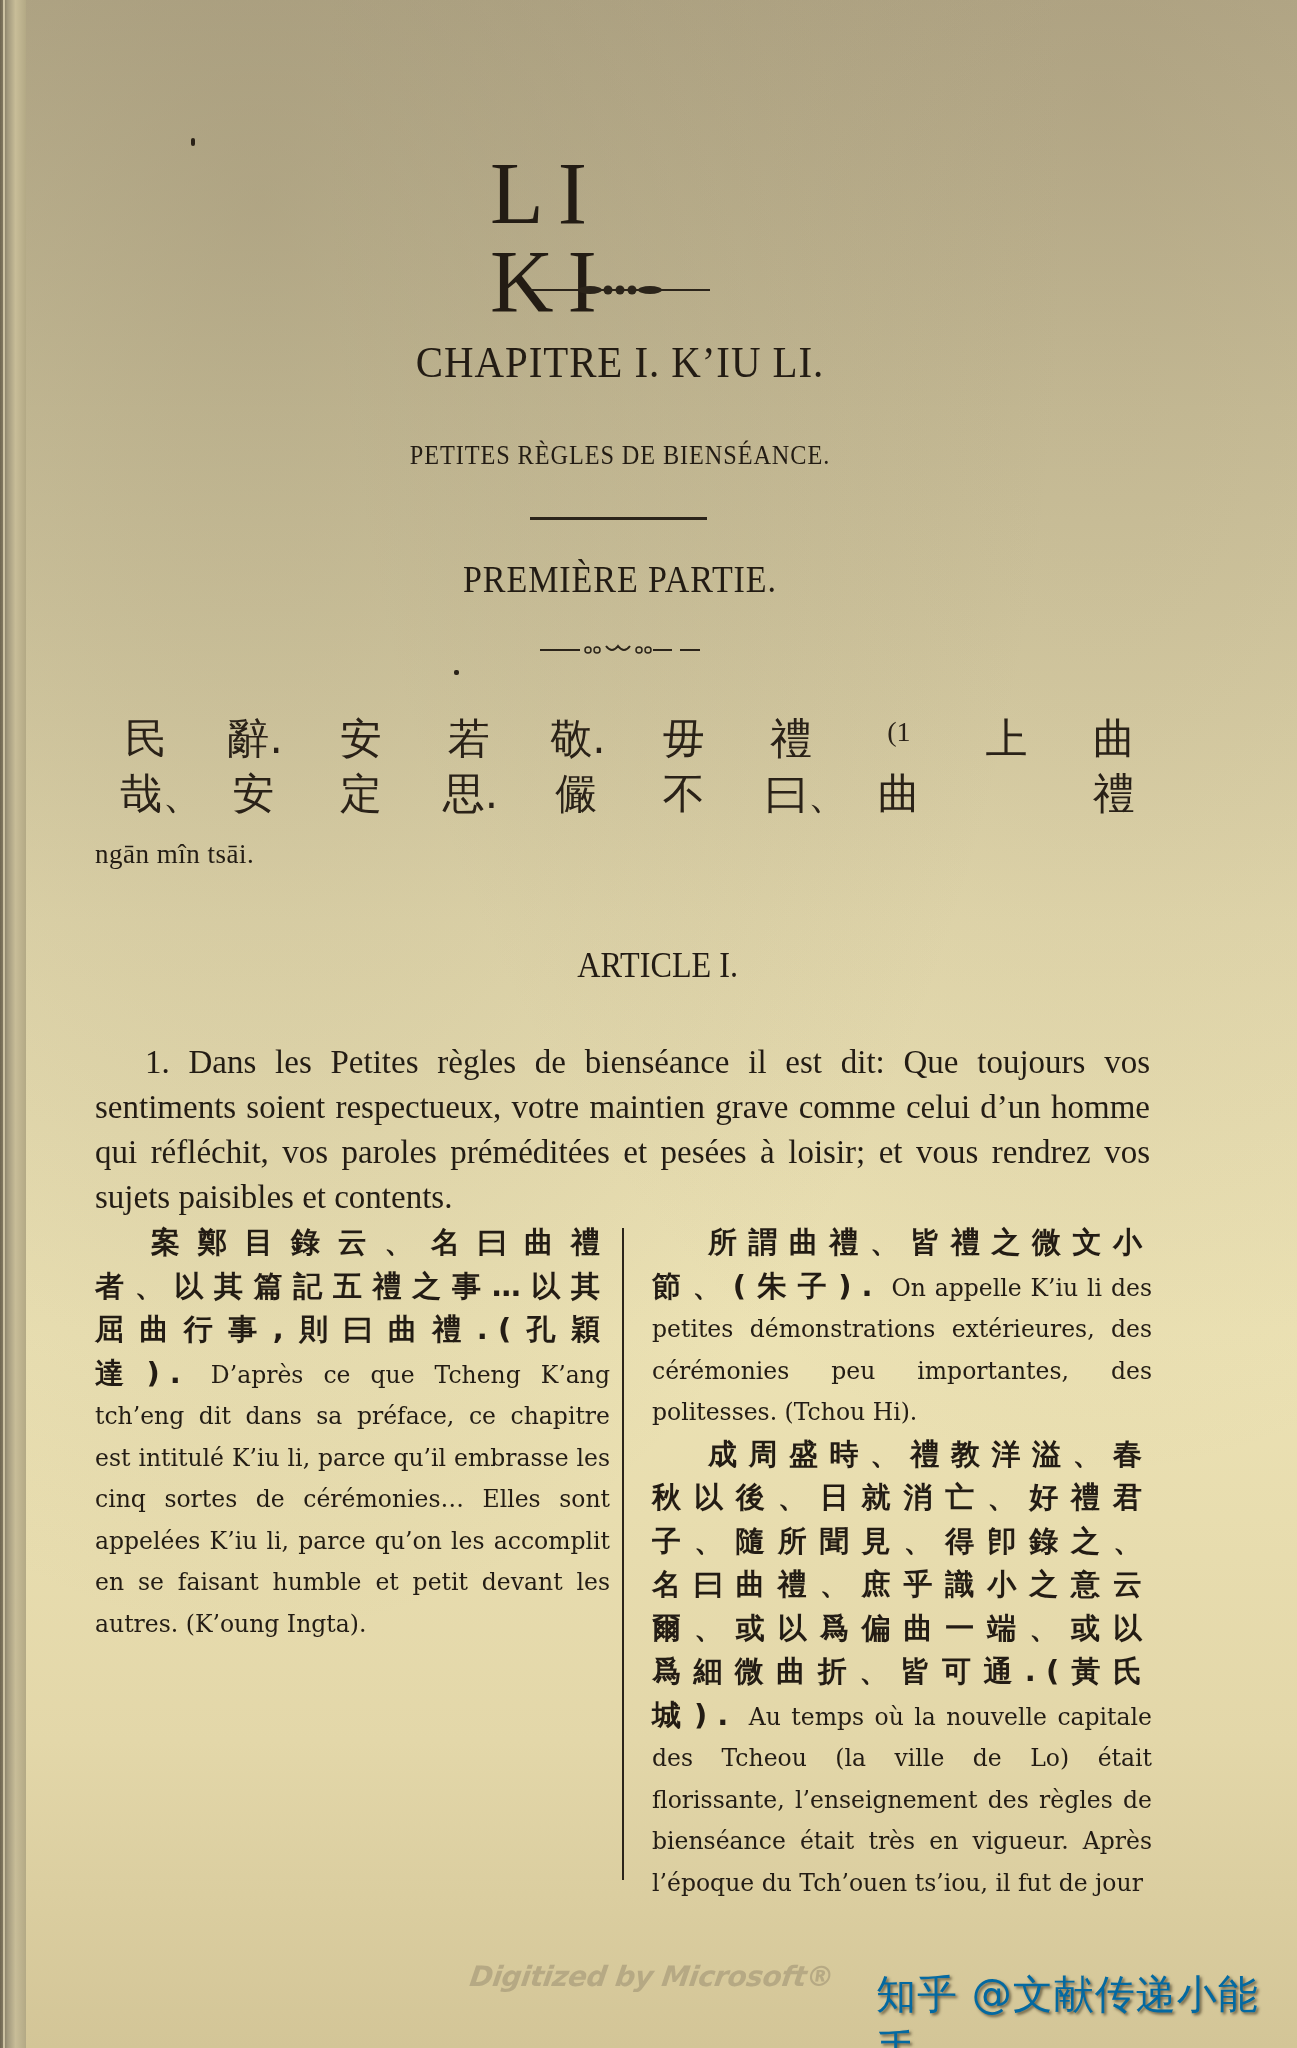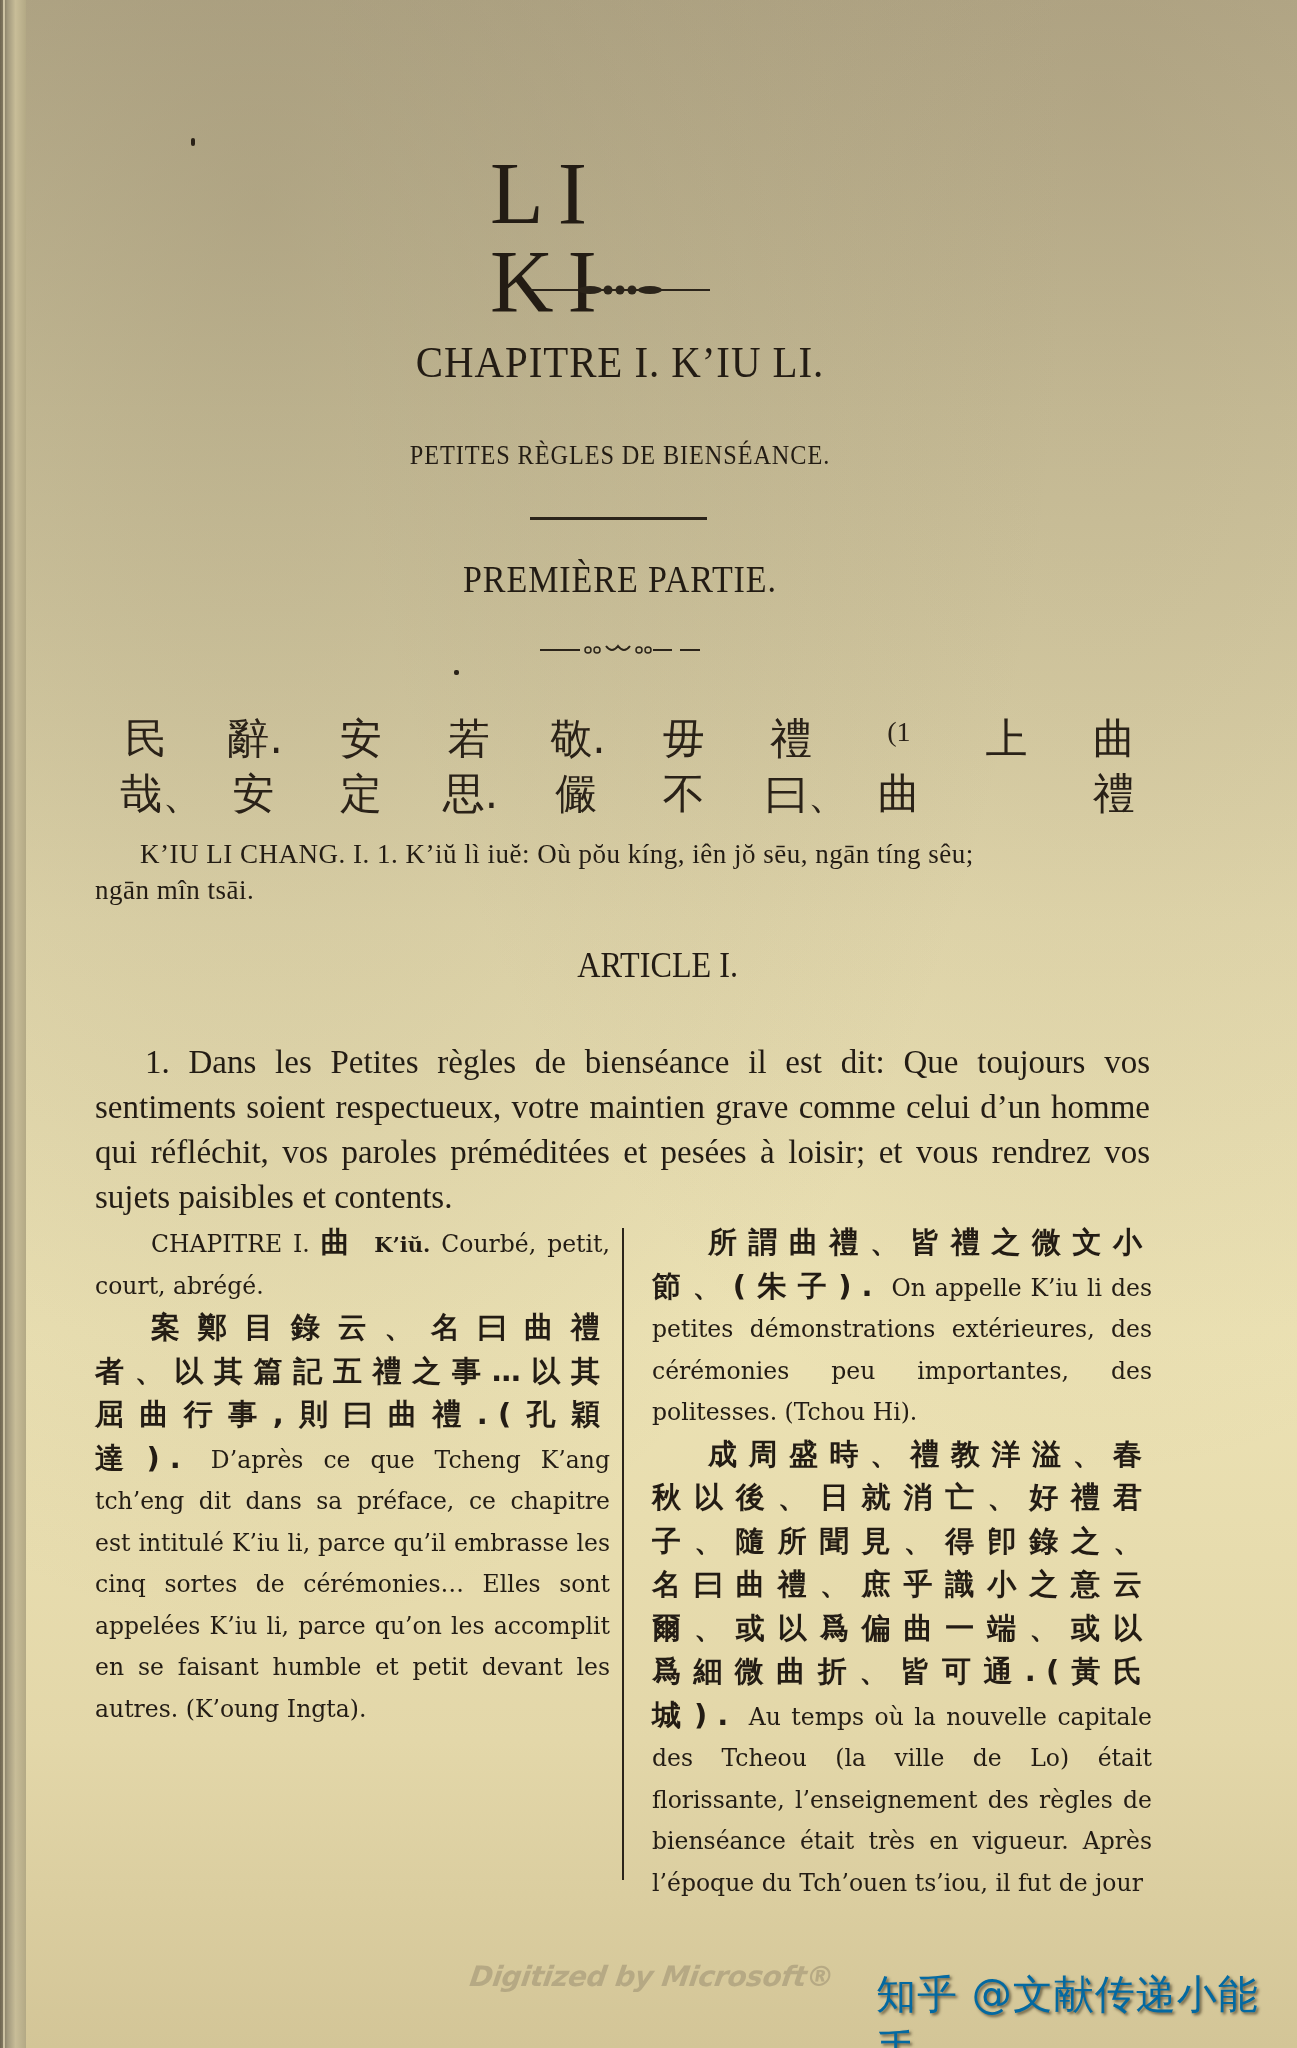--- a/index.html
+++ b/index.html
@@ -107,37 +107,30 @@
   <span>思.</span>
   <span>儼</span>
   <span>不</span>
   <span>曰、</span>
   <span>曲</span>
   <span></span>
   <span>禮</span>
 </div>
 
 <div class="abs romanization" style="top:836px;">
-  <div class="indent">K’IU LI CHANG. I. 1. K’iŭ lì iuĕ: Où pŏu kíng, iên jŏ sēu, ngān tíng sêu;</div>
   <div>ngān mîn tsāi.</div>
 </div>
 
 <div class="abs article-heading">ARTICLE I.</div>
 
 <div class="abs main-para">
   <p>1. Dans les Petites règles de bienséance il est dit: Que toujours vos sentiments soient respectueux, votre maintien grave comme celui d’un homme qui réfléchit, vos paroles préméditées et pesées à loisir; et vous rendrez vos sujets paisibles et contents.</p>
 </div>
 
 <div class="col left">
-  <p>
-    <span>CHAPITRE I.</span>
-    <span class="cjk">曲</span>
-    <span class="latin-bold">K’iŭ.</span>
-    <span>Courbé, petit, court, abrégé.</span>
-  </p>
   <p>
     <span class="cjk">案鄭目錄云、名曰曲禮者、以其篇記五禮之事…以其屈曲行事,則曰曲禮.(孔穎達).</span>
     <span>D’après ce que Tcheng K’ang tch’eng dit dans sa préface, ce chapitre est intitulé K’iu li, parce qu’il embrasse les cinq sortes de cérémonies… Elles sont appelées K’iu li, parce qu’on les accomplit en se faisant humble et petit devant les autres. (K’oung Ingta).</span>
   </p>
 </div>
 
 <div class="abs divider"></div>
 
 <div class="col right">
   <p>

